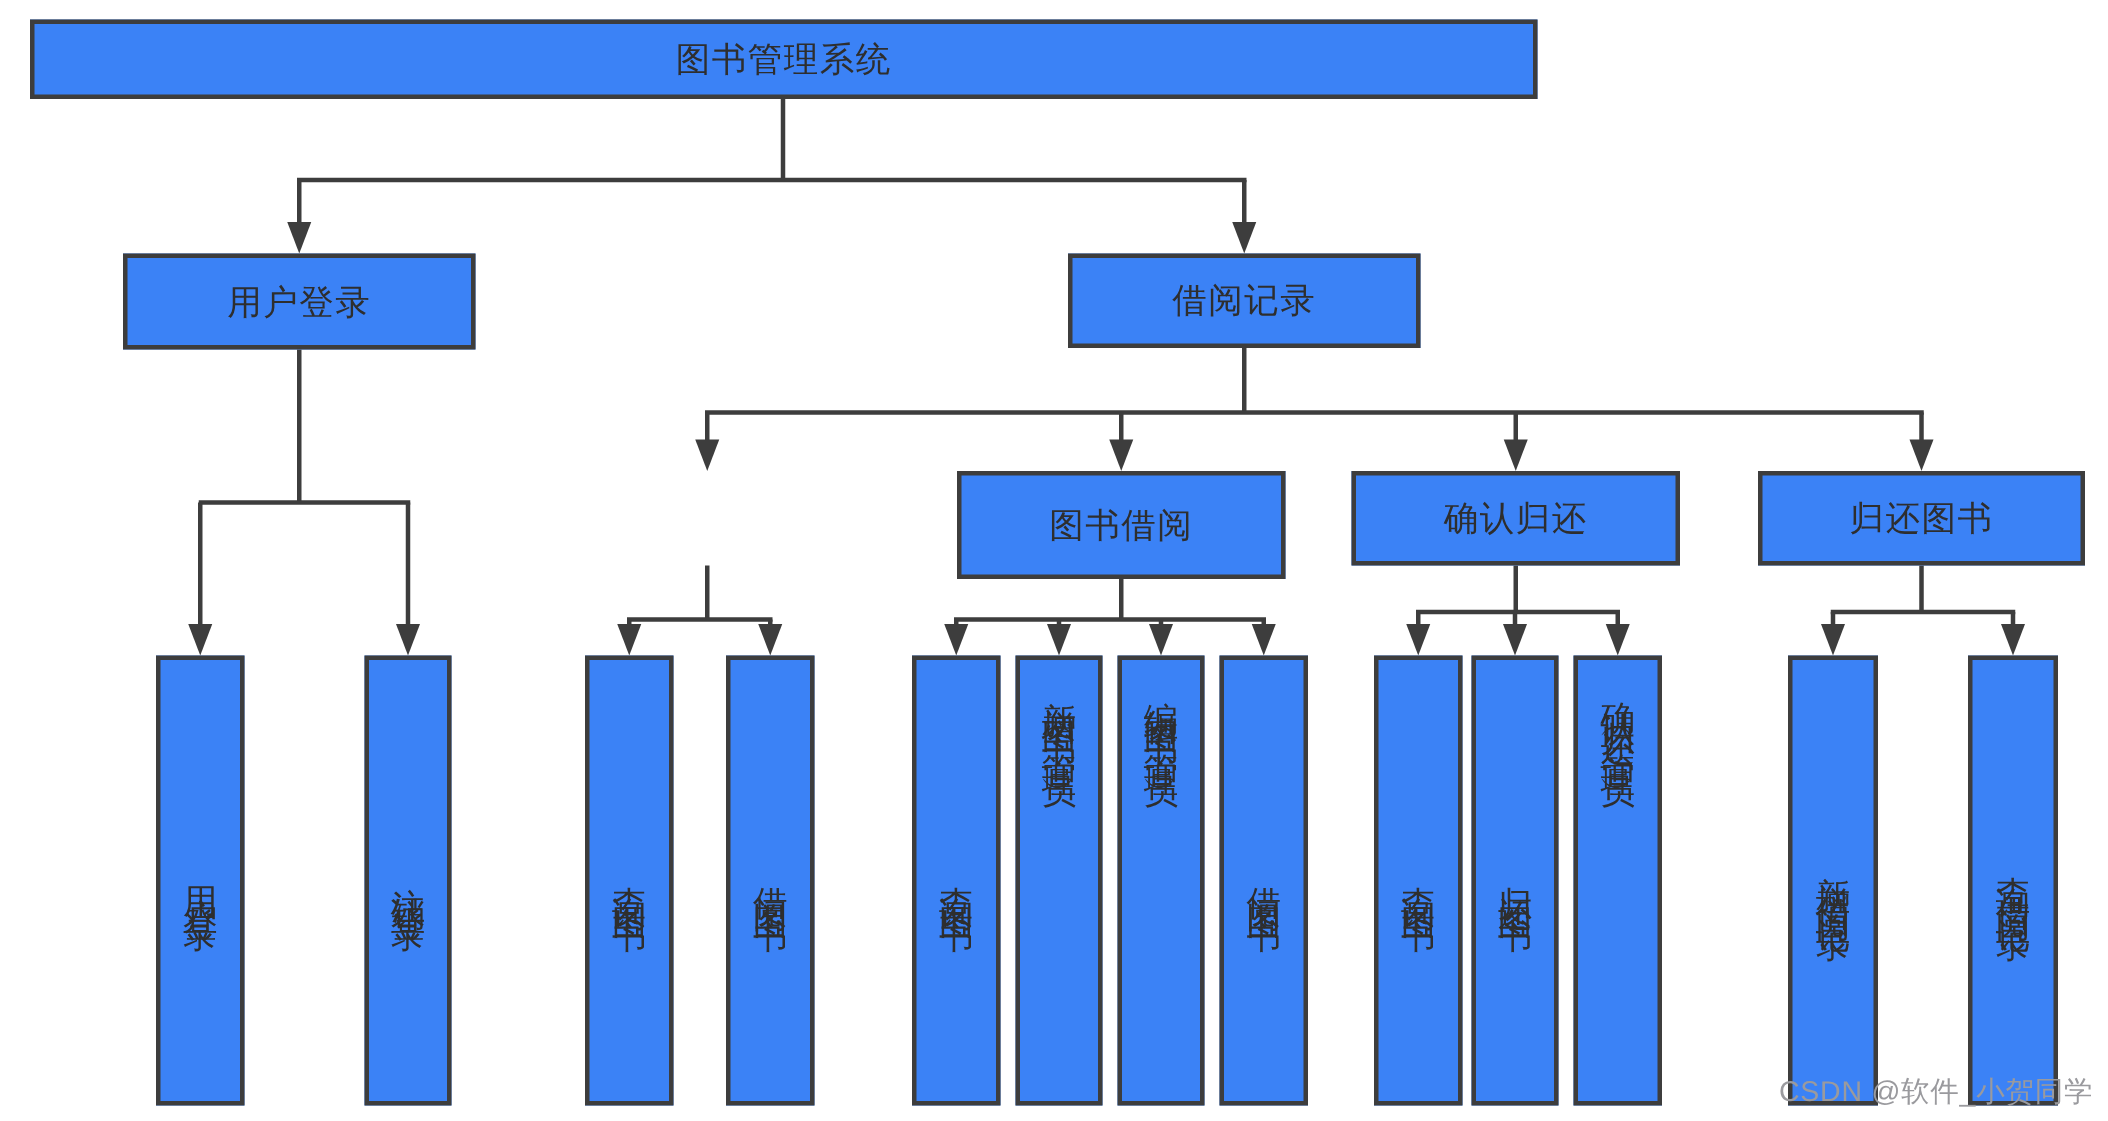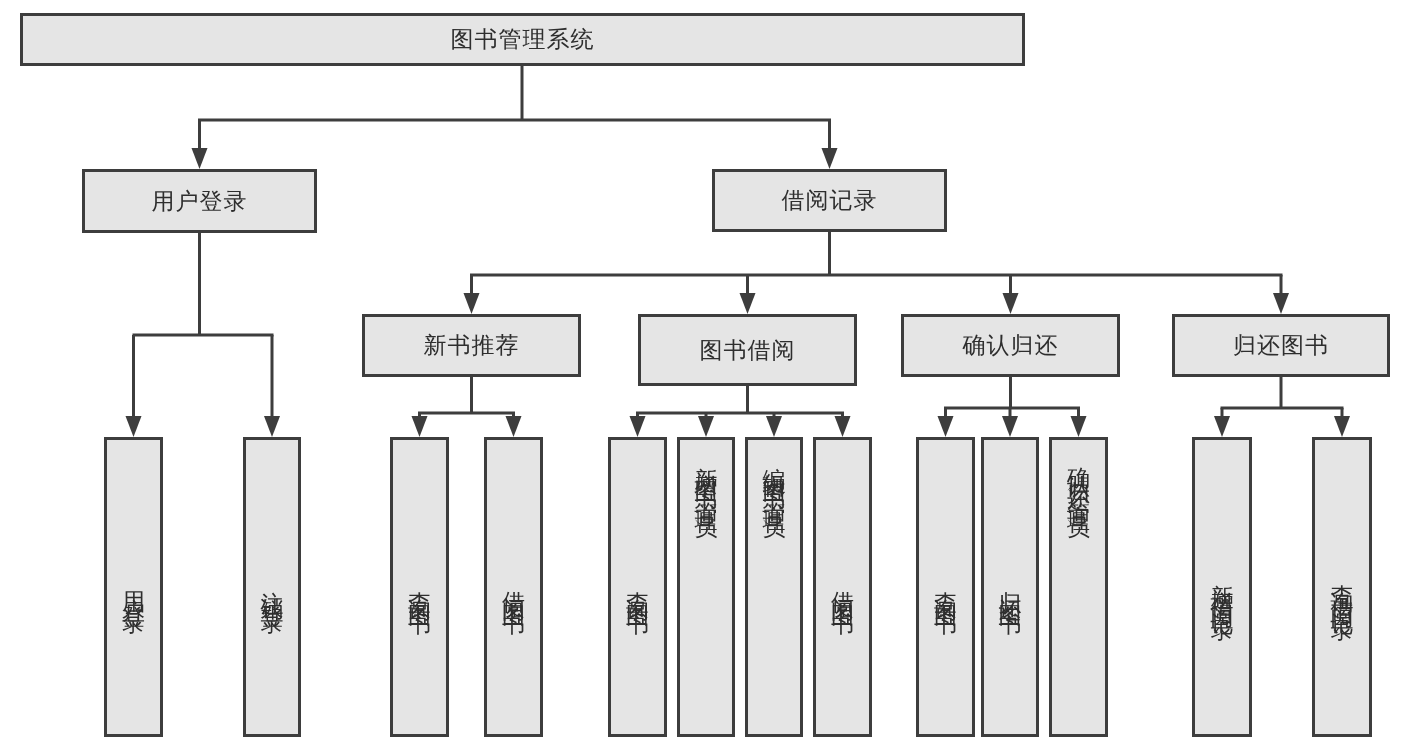--- a/index.html
+++ b/index.html
@@ -17,21 +17,21 @@
   }
   .connector-layer {
     position: absolute;
     left: 0;
     top: 0;
     width: 1405px;
     height: 747px;
   }
   .box {
     position: absolute;
-    background: #e5e5e5;
+    background: #3b82f6;
     border: 3px solid #3d3d3d;
     box-sizing: border-box;
     display: flex;
     align-items: center;
     justify-content: center;
     color: #2e2e2e;
     z-index: 2;
   }
   .hbox span {
     font-size: 23px;
@@ -124,23 +124,20 @@
     <span>图书管理系统</span>
   </div>
 
   <div class="box hbox" style="left:82px; top:169px; width:235px; height:64px">
     <span>用户登录</span>
   </div>
   <div class="box hbox" style="left:712px; top:169px; width:235px; height:63px">
     <span>借阅记录</span>
   </div>
 
-  <div class="box hbox" style="left:362px; top:314px; width:219px; height:63px">
-    <span>新书推荐</span>
-  </div>
   <div class="box hbox" style="left:638px; top:314px; width:219px; height:72px">
     <span>图书借阅</span>
   </div>
   <div class="box hbox" style="left:901px; top:314px; width:219px; height:63px">
     <span>确认归还</span>
   </div>
   <div class="box hbox" style="left:1172px; top:314px; width:218px; height:63px">
     <span>归还图书</span>
   </div>
 
@@ -181,13 +178,14 @@
     <span>确认归还（管理员）</span>
   </div>
 
   <div class="box vbox" style="left:1192px; top:437px; width:60px; height:300px">
     <span>新增借阅记录</span>
   </div>
   <div class="box vbox" style="left:1312px; top:437px; width:60px; height:300px">
     <span>查询借阅记录</span>
   </div>
 
+  <div class="watermark">CSDN @软件_小贺同学</div>
 </div>
 
 </body></html>

